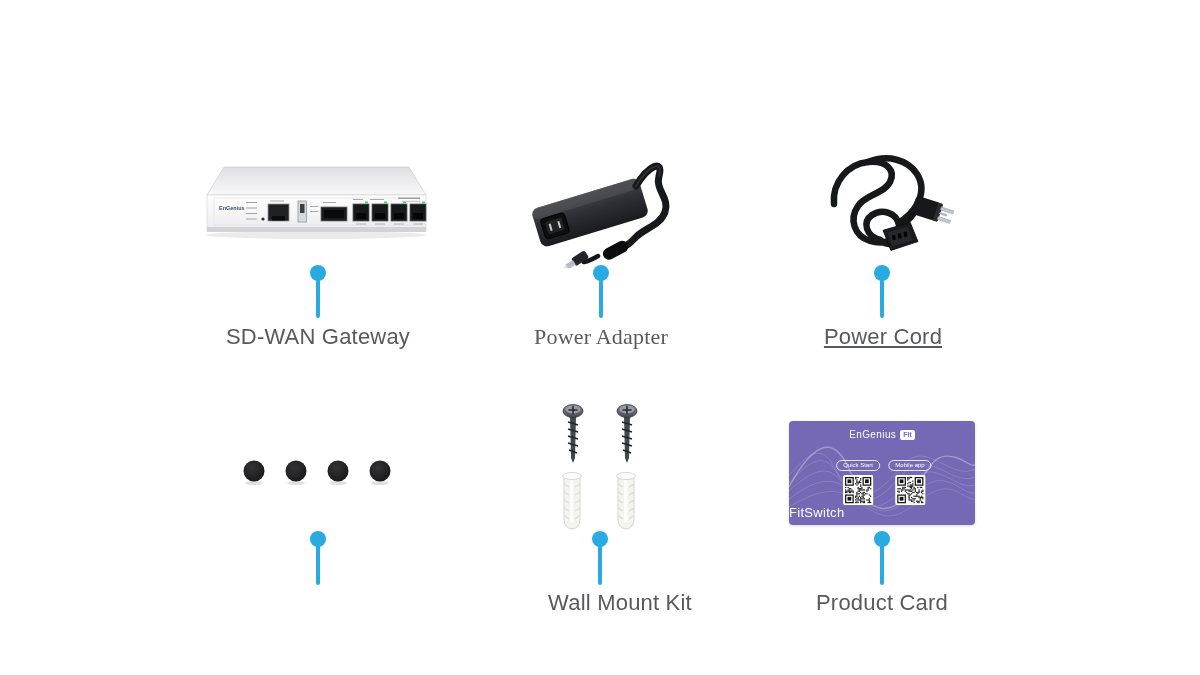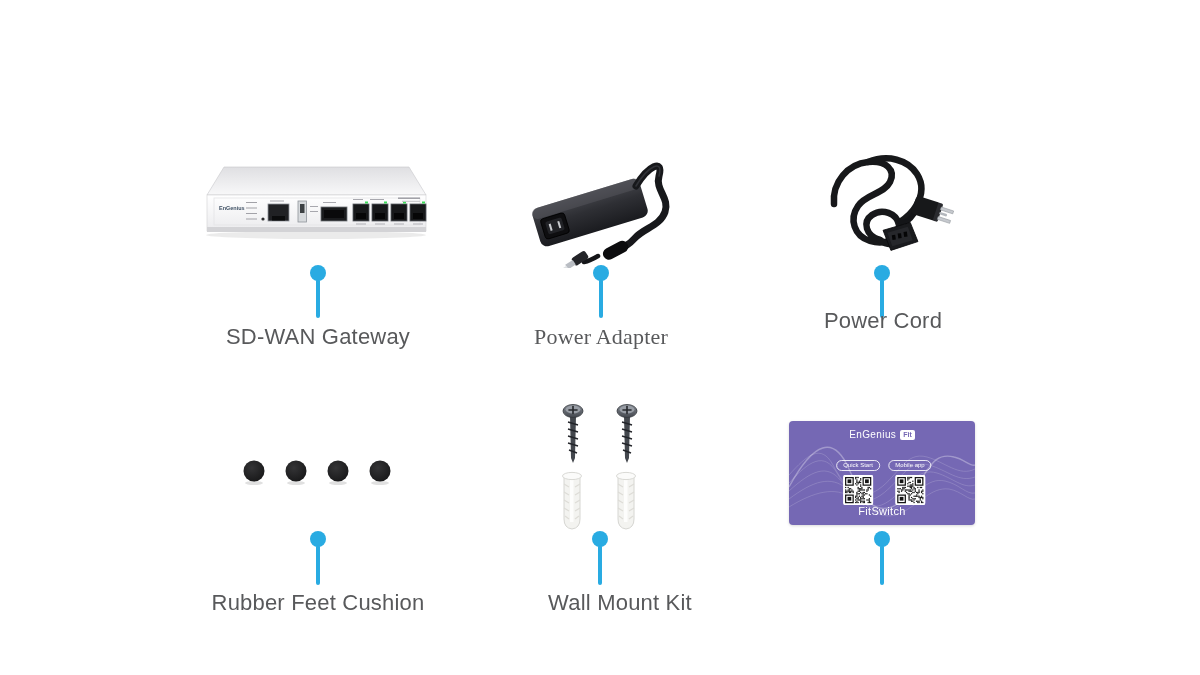--- a/index.html
+++ b/index.html
@@ -24,21 +24,21 @@
   }
   .card-waves{position:absolute;left:0;top:0;}
   .card-header{position:absolute;top:8px;left:0;right:0;display:flex;justify-content:center;align-items:center;gap:4px;}
   .card-brand{color:#fff;font-size:10px;letter-spacing:.4px;}
   .card-badge{background:#fff;color:var(--card-color,#7568B4);font-size:7px;font-weight:bold;padding:1px 3px;border-radius:2px;line-height:8px;}
   .card-col{position:absolute;top:39px;display:flex;flex-direction:column;align-items:center;transform:translateX(-50%);}
   .col-quick{left:69px;}
   .col-mobile{left:121px;}
   .pill{color:#fff;font-size:6px;line-height:7px;border:1px solid rgba(255,255,255,.85);border-radius:6px;padding:1px 6px;margin-bottom:4px;white-space:nowrap;}
   .qr{width:30px;height:30px;border-radius:2px;overflow:hidden;background:#fff;}
-  .card-footer{position:absolute;top:84px;left:0;right:0;text-align:center;color:#fff;font-size:11px;letter-spacing:.3px;}
+  .card-footer{position:absolute;top:84px;left:0;right:0;color:#fff;font-size:13px;letter-spacing:.3px;}
 </style>
 </head>
 <body>
 
 <div class="canvas">
 
   <svg class="figure" style="left:204px;top:165px;" width="225" height="76" viewBox="0 0 225 76">
     <defs>
       <linearGradient id="gtop" x1="0" y1="0" x2="0" y2="1">
         <stop offset="0" stop-color="#dfdfe2"></stop>
@@ -548,17 +548,17 @@
     <div class="dot"></div>
       <div class="stem"></div>
   </div>
   <div class="pin" style="left:874px;top:531px;height:54px;">
     <div class="dot"></div>
       <div class="stem"></div>
   </div>
 
   <div class="item-label" style="left:318px;top:324px;">SD-WAN Gateway</div>
   <div class="item-label" style="left:601px;top:324px;font-family:Liberation Serif, serif;">Power Adapter</div>
-  <div class="item-label" style="left:883px;top:308px;">Power Cord</div>
-  <div class="item-label" style="left:318px;top:590px;">Rubber Feet Cushion</div>
+  <div class="item-label" style="left:883px;top:324px;text-decoration:underline;">Power Cord</div>
   <div class="item-label" style="left:620px;top:590px;">Wall Mount Kit</div>
+  <div class="item-label" style="left:882px;top:590px;">Product Card</div>
 
 </div>
 
 </body></html>

